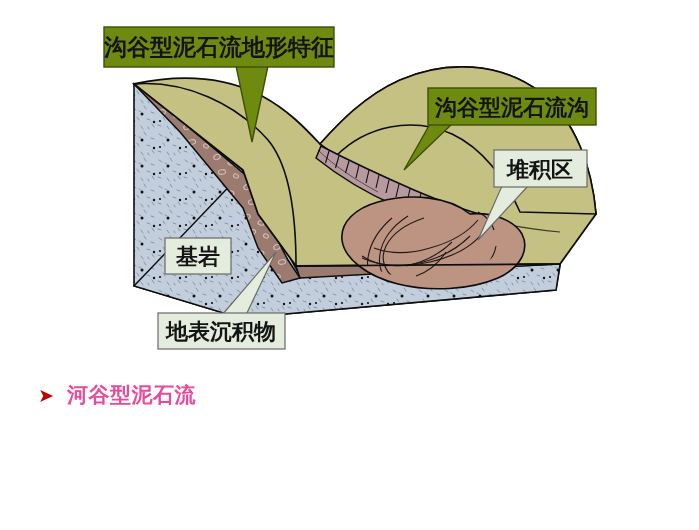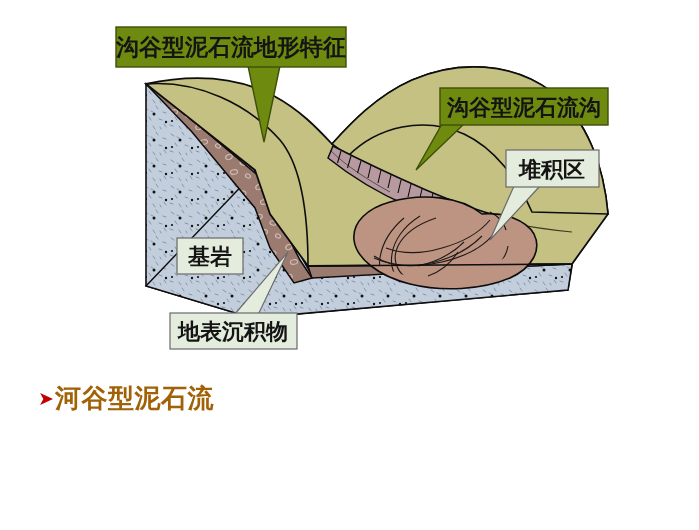--- a/index.html
+++ b/index.html
@@ -15,21 +15,21 @@
     position: relative;
   }
   #slide {
     position: relative;
     width: 699px;
     height: 530px;
     background: #ffffff;
   }
   #figure {
     position: absolute;
-    left: 12px;
+    left: 0;
     top: 0;
     width: 636px;
     height: 375px;
   }
   #figure svg {
     display: block;
   }
   .callout-text {
     font-family: "Liberation Serif", "DejaVu Serif", serif;
     font-weight: bold;
@@ -49,25 +49,26 @@
     margin: 6px 0 4px 22px;
   }
   #heading-bullet {
     color: #c00000;
     font-size: 19px;
     line-height: 1;
     margin-right: 1px;
     font-family: "DejaVu Sans", sans-serif;
   }
   #heading-text {
-    color: #a16207;
-    font-size: 26px;
+    color: #ec4899;
+    font-size: 21px;
     font-weight: bold;
     letter-spacing: 0.5px;
     font-family: "DejaVu Sans", "Liberation Sans", sans-serif;
+    margin-left: 12px;
   }
   #paragraph {
     margin: 10px 8px 0 8px;
     color: #111111;
     font-size: 21.5px;
     line-height: 1.6;
     text-indent: 44px;
     font-family: "DejaVu Sans", "Liberation Sans", sans-serif;
     letter-spacing: 0.2px;
   }

